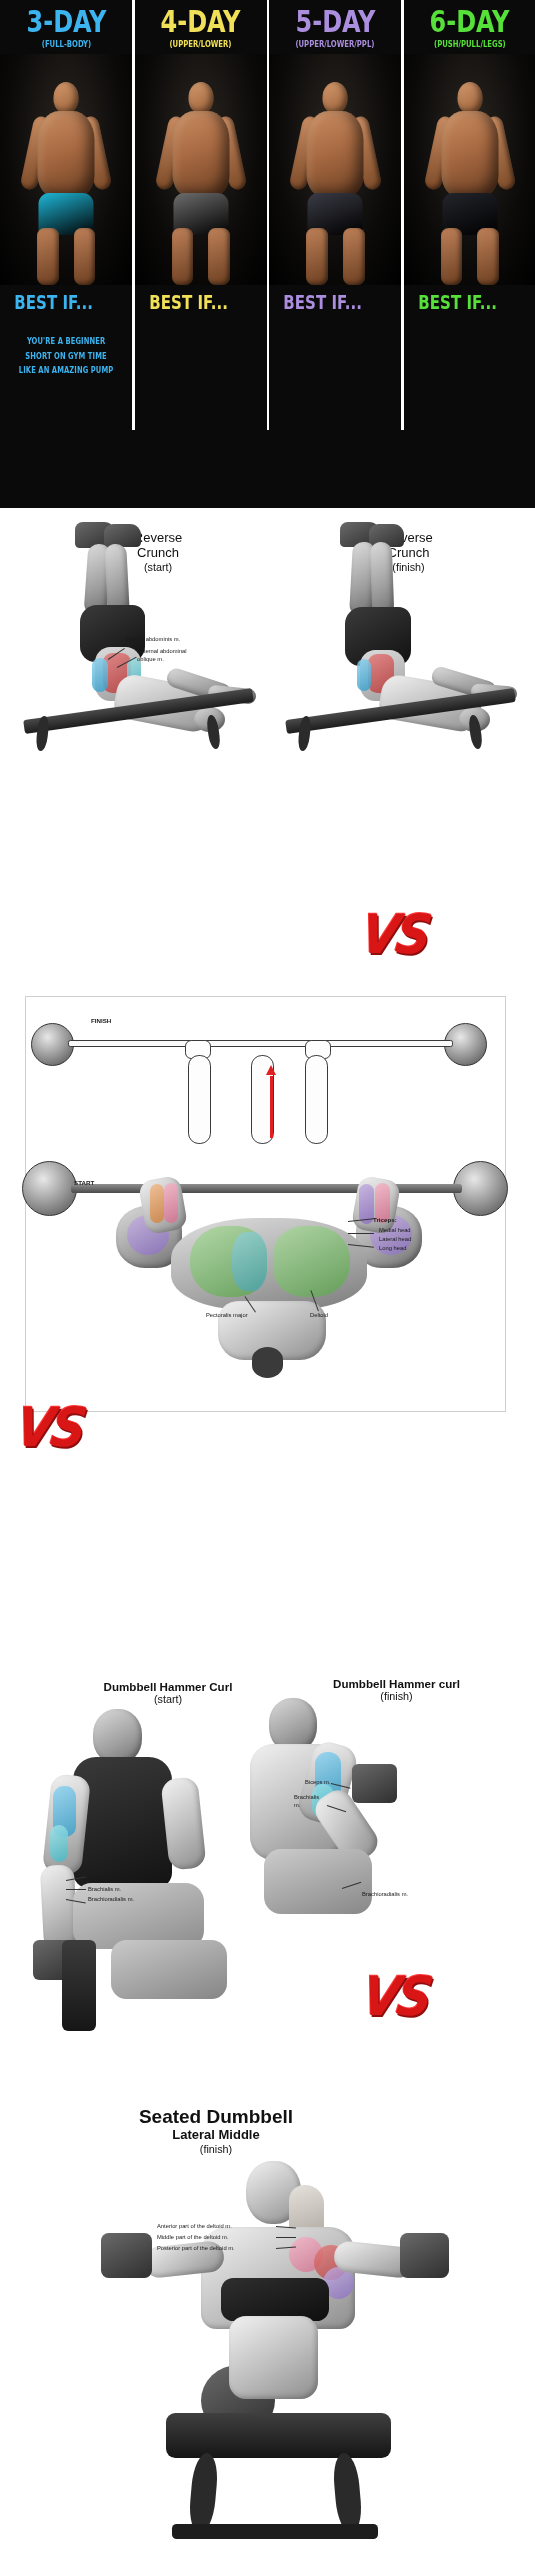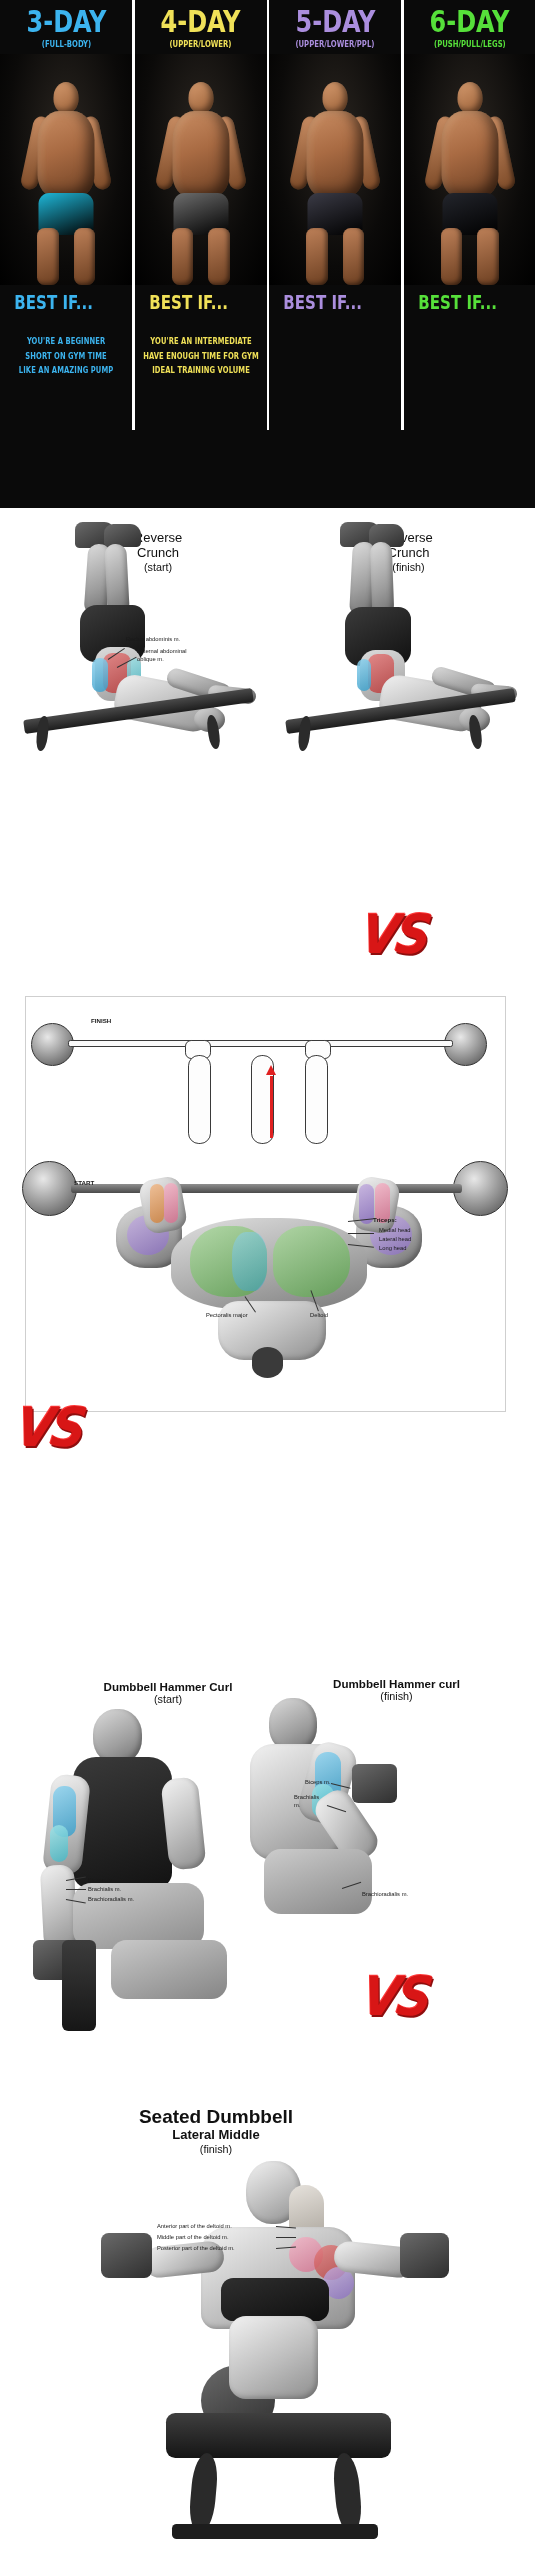--- a/index.html
+++ b/index.html
@@ -16,21 +16,21 @@
     width:536px; height:79px; background:#0d0d0d;
     display:flex; align-items:center; justify-content:center;
   }
   .split-title span {
     font-family:"DejaVu Sans Condensed","Liberation Sans Narrow","Liberation Sans", sans-serif;
     font-weight:bold; font-size:68px; line-height:0.95; color:#fdfdfd;
     letter-spacing:0.4px; transform:scaleX(0.88); white-space:nowrap;
     text-shadow:0 0 0.8px rgba(255,255,255,.4);
   }
 
-  .split-grid { display:flex; width:536px; height:430px; background:#ffffff; gap:2.3px; padding:0 0 0 0;justify-content:flex-end;}
+  .split-grid { display:flex; width:536px; height:430px; background:#ffffff; gap:2.3px; padding:0 0 0 0;}
   .split-col {
     flex:1 1 0; background:#0a0a0a; position:relative; overflow:hidden;
     display:flex; flex-direction:column; align-items:center;
   }
 
   .col-day {
     font-family:"DejaVu Sans Condensed","Liberation Sans Narrow","Liberation Sans", sans-serif;
     font-weight:bold; font-size:31px; line-height:1.0; margin-top:6.2px;
     transform:scaleX(0.86); white-space:nowrap;
   }
@@ -185,25 +185,20 @@
           <div class="arm-l"></div>
             <div class="arm-r"></div>
           <div class="head"></div>
             <div class="torso"></div>
           <div class="shorts" id="sh1" style="background: linear-gradient(160deg, rgb(109, 109, 109), rgb(0, 0, 0));"></div>
           <div class="leg-l"></div>
             <div class="leg-r"></div>
         </div>
       </div>
       <div class="col-best" style="color: rgb(240, 225, 88);">BEST IF...</div>
-      <ul class="col-bullets">
-        <li style="color: rgb(240, 225, 88);">YOU'RE AN INTERMEDIATE</li>
-        <li style="color: rgb(240, 225, 88);">HAVE ENOUGH TIME FOR GYM</li>
-        <li style="color: rgb(240, 225, 88);">IDEAL TRAINING VOLUME</li>
-      </ul>
     </div>
 
     <div class="split-col">
       <div class="col-day" style="color: rgb(171, 142, 222);">5-DAY</div>
       <div class="col-sub" style="color: rgb(171, 142, 222);">(UPPER/LOWER/PPL)</div>
       <div class="col-photo">
         <div class="ph-bg"></div>
         <div class="ph-body">
           <div class="arm-l"></div>
             <div class="arm-r"></div>

